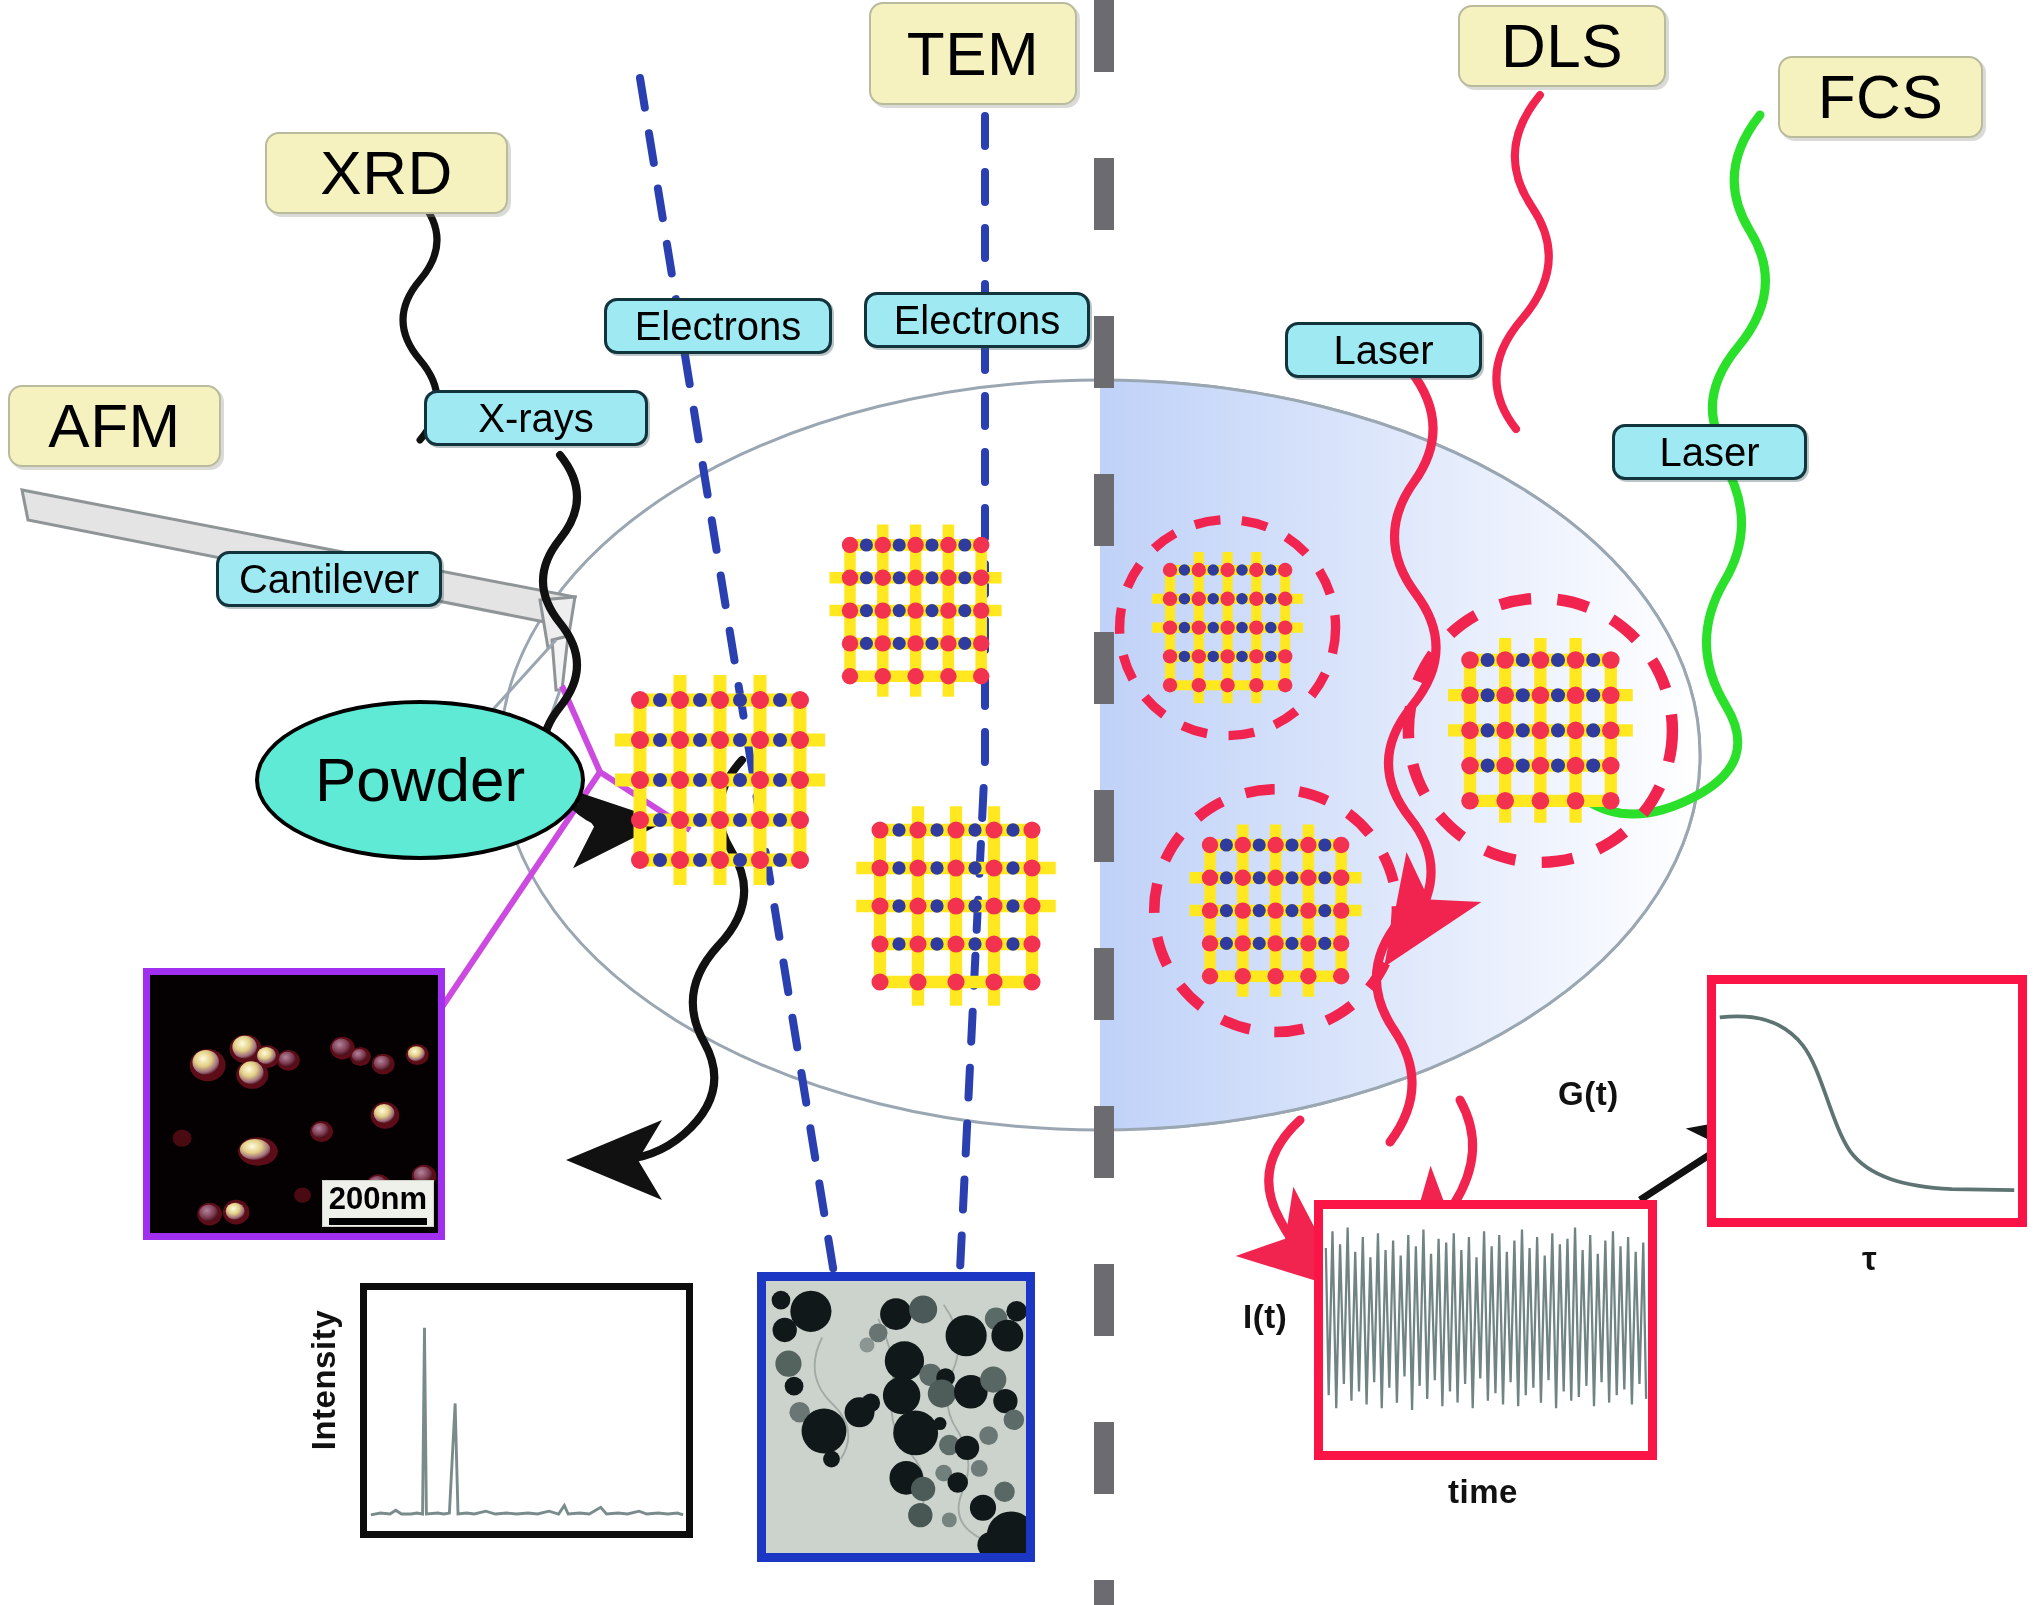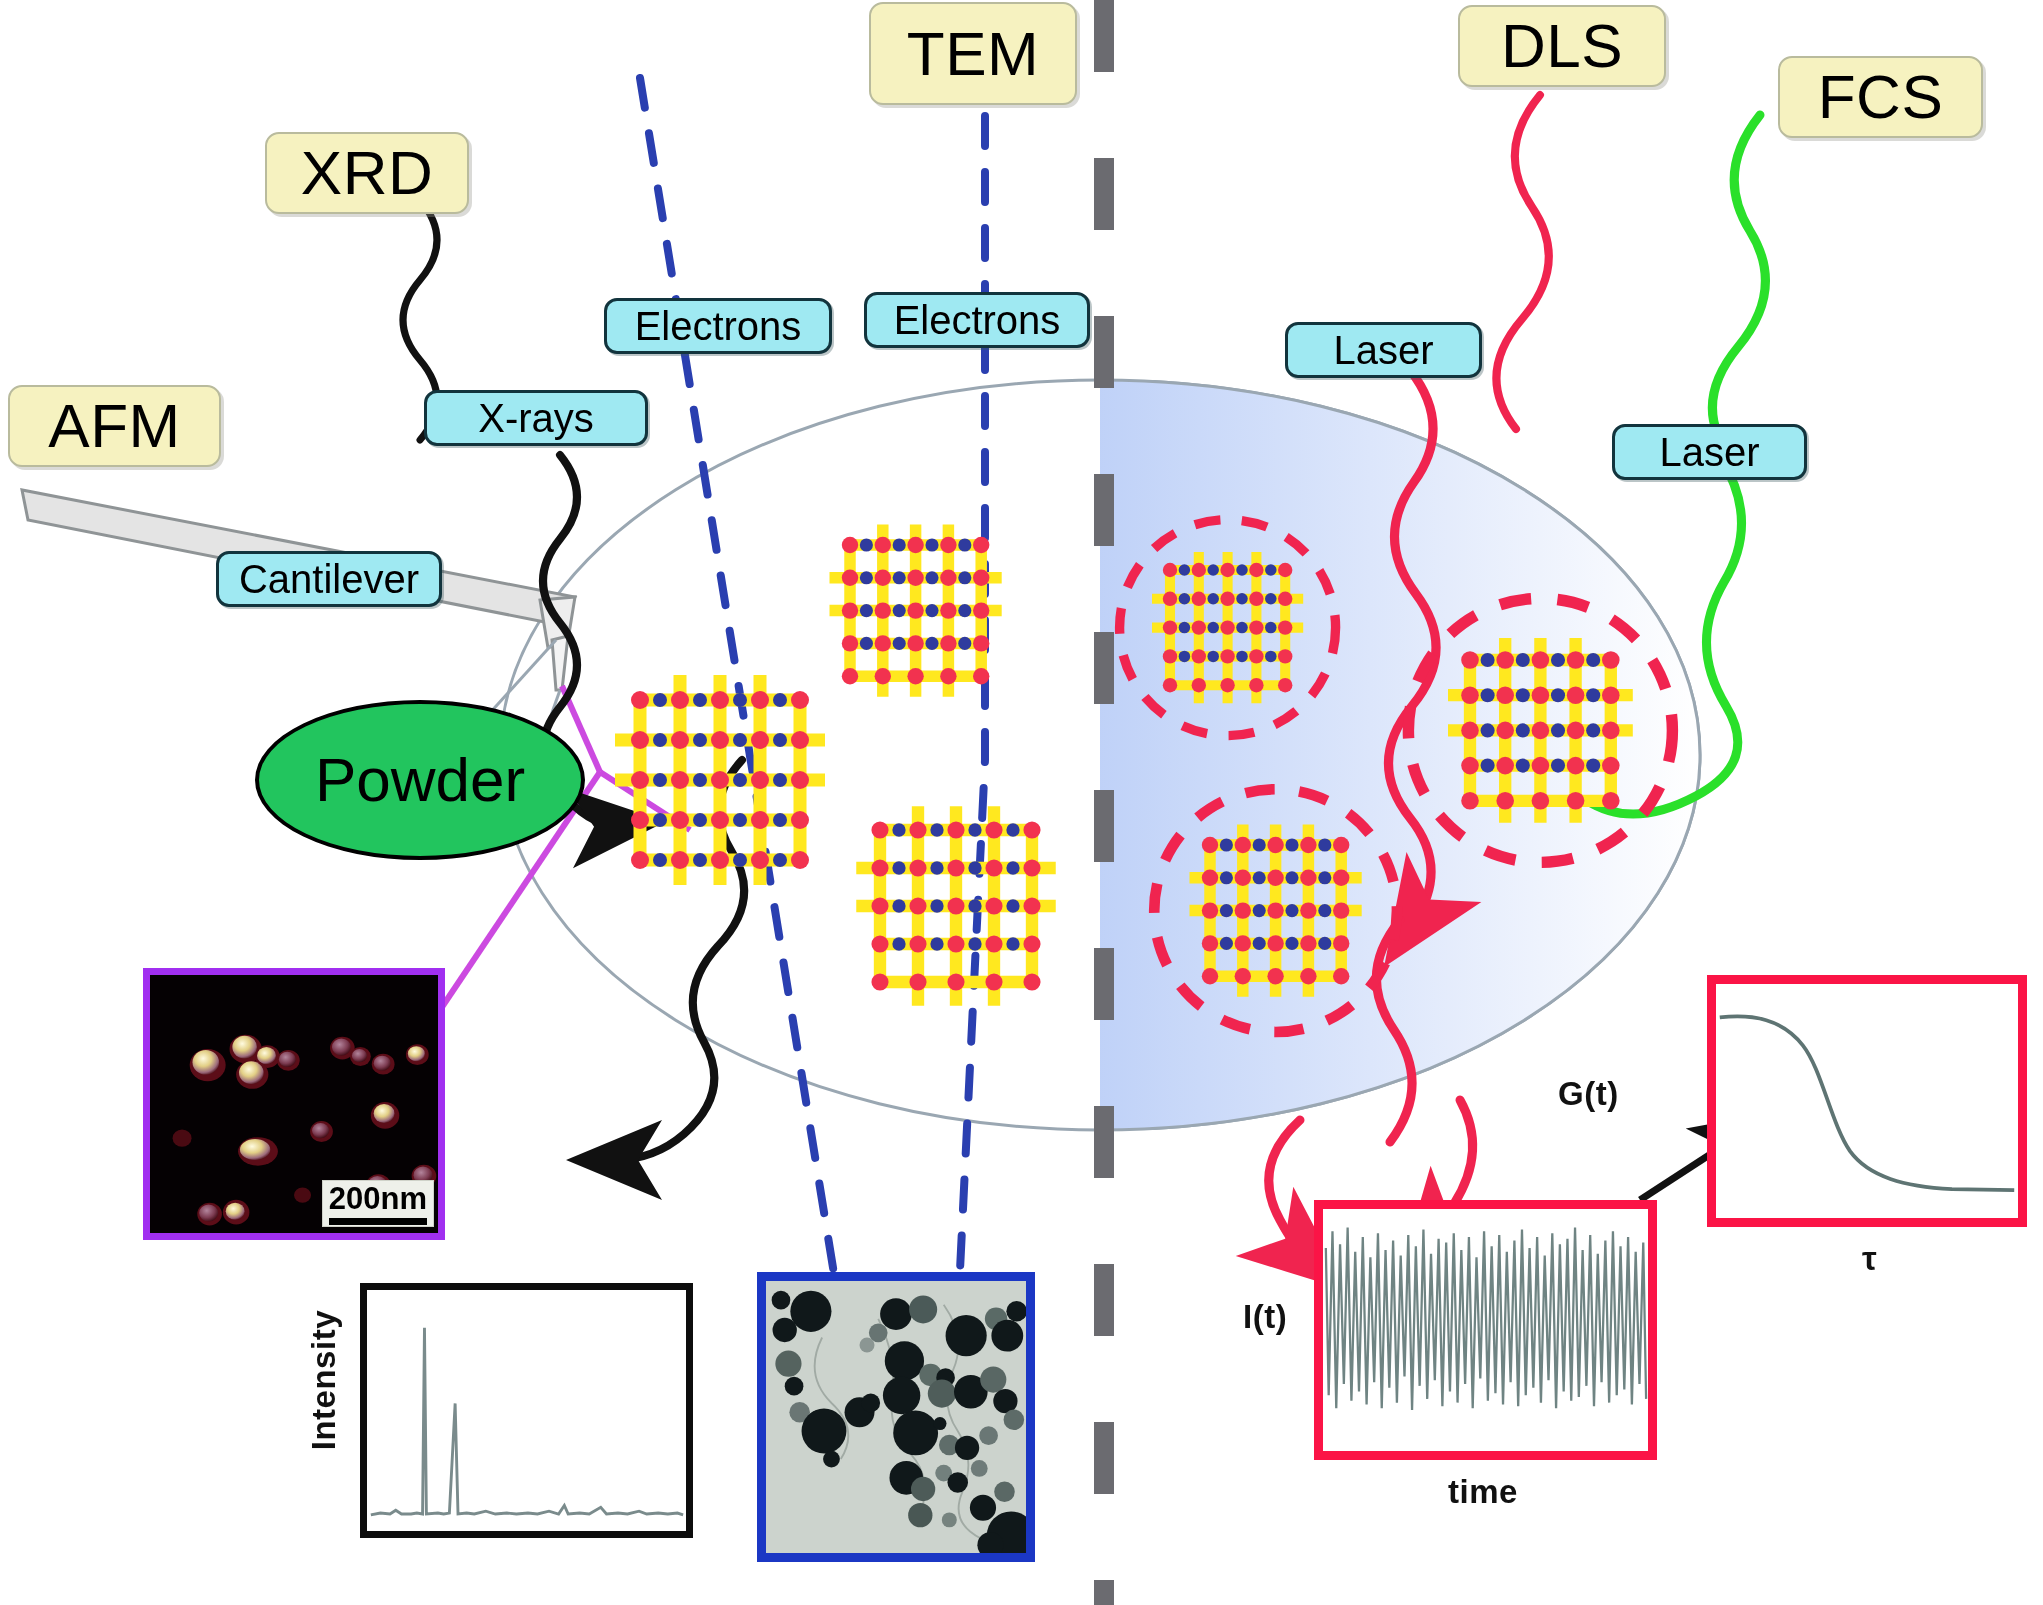--- a/index.html
+++ b/index.html
@@ -6,21 +6,21 @@
   body{font-family:"Liberation Sans", sans-serif;}
   #stage{position:relative;width:2043px;height:1605px;background:#ffffff;overflow:hidden;}
   #stage svg.layer{position:absolute;left:0;top:0;width:2043px;height:1605px;overflow:visible;}
   .lbl{position:absolute;box-sizing:border-box;display:flex;align-items:center;justify-content:center;
        text-align:center;line-height:1;white-space:nowrap;color:#000;}
   .tech{background:#f6f2c0;border:2px solid #b9bb9d;border-radius:14px;
         font-size:62px;font-weight:400;letter-spacing:0.5px;
         box-shadow:3px 3px 0 rgba(150,150,140,.35);}
   .probe{background:#9fe9f2;border:3px solid #12343d;border-radius:13px;
          font-size:40px;font-weight:400;box-shadow:2px 2px 0 rgba(60,90,95,.35);}
-  .state{background:#22c55e;border:4px solid #000;border-radius:50%;
+  .state{background:#5eead4;border:4px solid #000;border-radius:50%;
          font-size:62px;font-weight:400;}
   .axlab{position:absolute;font-size:33px;color:#111;font-weight:700;letter-spacing:.5px;}
   .axlab.ser{font-family:"Liberation Serif", serif;font-weight:700;}
   .vert{writing-mode:vertical-rl;transform:rotate(180deg);}
   .inset{position:absolute;box-sizing:border-box;}
   .inset-afm{border:7px solid #a12ff0;background:#050103;}
   .inset-xrd{border:7px solid #0d0d0d;background:#ffffff;}
   .inset-tem{border:9px solid #1b37c4;background:#ccd3cd;}
   .inset-red{border:9px solid #fb1446;background:#ffffff;}
   .scalebar{position:absolute;background:#eef0ea;padding:2px 6px 1px 6px;border:1px solid #cfd2c9;
@@ -608,21 +608,21 @@
     <svg viewBox="0 0 320 252" preserveAspectRatio="none" style="width:100%;height:100%;display:block">
       <path d="M4,36 C40,32 70,38 92,66 C112,92 122,150 142,180 C162,208 200,218 250,221 L316,222" fill="none" stroke="#5e7473" stroke-width="4"></path>
     </svg>
   </div>
   <div class="axlab" style="left:1558px;top:1075px;">G(t)</div>
   <div class="axlab" style="left:1862px;top:1240px;">τ</div>
 
   <div class="lbl tech" style="left:8px;top:385px;width:213px;height:82px;">
     <span>AFM</span>
   </div>
-  <div class="lbl tech" style="left:265px;top:132px;width:204px;height:82px;text-align:center;">
+  <div class="lbl tech" style="left:265px;top:132px;width:243px;height:82px;text-align:center;">
     <span>XRD</span>
   </div>
   <div class="lbl tech" style="left:869px;top:2px;width:208px;height:103px;">
     <span>TEM</span>
   </div>
   <div class="lbl tech" style="left:1458px;top:5px;width:208px;height:82px;">
     <span>DLS</span>
   </div>
   <div class="lbl tech" style="left:1778px;top:56px;width:205px;height:82px;">
     <span>FCS</span>

